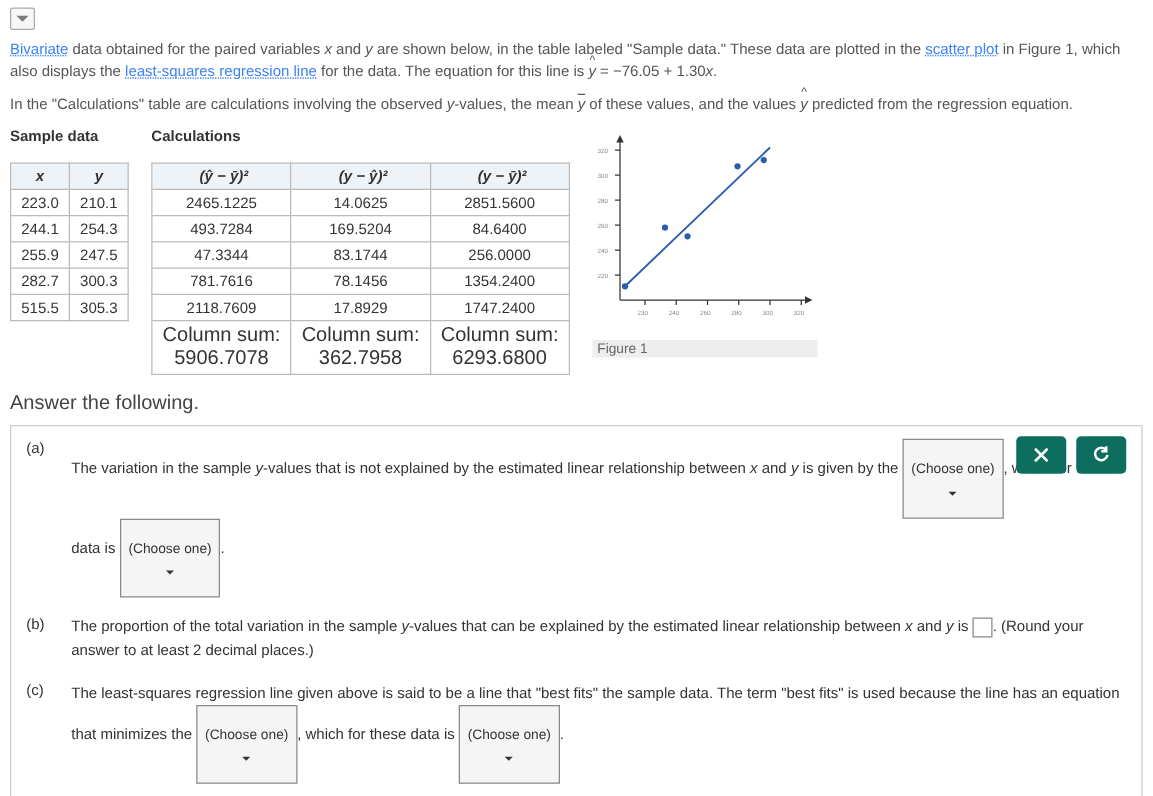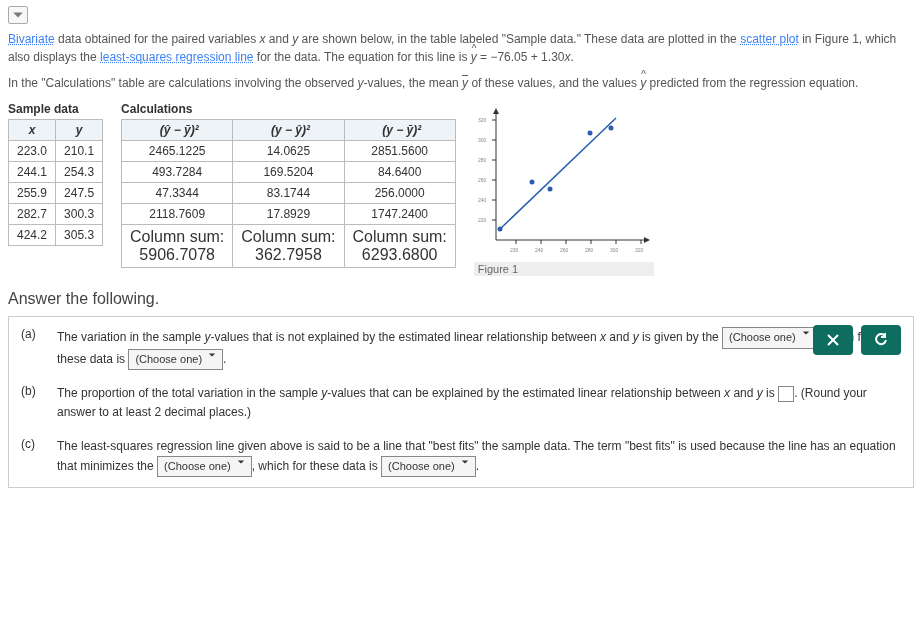--- a/index.html
+++ b/index.html
@@ -22,34 +22,34 @@
   .intro .link { color: #3b82f6; text-decoration: underline dotted; cursor: pointer; }
   .ital { font-style: italic; }
   .hat { position: relative; }
   .hat::after { content: "^"; position: absolute; left: 0; right: 0; top: -9px; text-align: center; font-size: 10px; }
   .bar { text-decoration: overline; }
 
   .content-row { display: flex; gap: 18px; margin-top: 10px; align-items: flex-start; }
   table { border-collapse: collapse; background: #fff; }
   th, td { border: 1px solid #bbb; padding: 3px 8px; text-align: center; font-size: 12px; }
   th { background: #eef3f7; font-weight: bold; }
-  .tbl-title { font-weight: bold; font-size: 12px; margin-bottom: 3px; color:#333;}
+  .tbl-title { font-weight: bold; font-size: 12px; margin-bottom: 14px; color:#333;}
   .calc-table th { font-style: italic; padding-left: 12px; }
   .calc-table .sum-row td { font-size: 16px; }
   .chart-box { width: 180px; }
-  .chart-caption { font-size: 11px; color: #666; margin-top: 2px; background: #eee; padding:1px 4px;}
+  .chart-caption { font-size: 11px; color: #666; margin-top: 12px; background: #eee; padding:1px 4px;}
   
   .answer-heading { margin: 14px 0 8px; font-size: 16px; color:#444;}
   .qa-box { border: 1px solid #ccc; padding: 10px 12px; position: relative; }
   .qa-row { display: flex; gap: 10px; margin-bottom: 14px; font-size: 12px; }
   .qa-label { width: 26px; }
   .qa-text { flex: 1; line-height: 1.6; }
   .dropdown {
-    display: inline-flex; align-items: flex-start; border: 1px solid #888;
-    background: #f5f5f5; padding: 1px 6px; font-size: 11px; cursor: pointer; gap:6px;
+    display: inline-flex; align-items: center; border: 1px solid #888;
+    background: #f5f5f5; padding: 15px 6px; font-size: 11px; cursor: pointer; gap:6px;flex-direction:column;
   }
   .dropdown svg { width: 8px; height: 8px; fill: #333; }
   .input-box {
     display: inline-block; width: 16px; height: 16px; border: 1px solid #888;
     background: #fff; vertical-align: middle;
   }
   .action-btns { position: absolute; right: 12px; top: 8px; display: flex; gap: 8px; }
   .act-btn { width: 40px; height: 30px; background: #0d6e5f; border-radius: 4px;
     display: flex; align-items: center; justify-content: center; color: #fff; cursor: pointer; }
   .act-btn svg { width: 16px; height: 16px; stroke: #fff; stroke-width: 2; fill: none; }
@@ -95,21 +95,21 @@
           </tr>
       <tr>
             <td>255.9</td>
             <td>247.5</td>
           </tr>
       <tr>
             <td>282.7</td>
             <td>300.3</td>
           </tr>
       <tr>
-            <td>424.2</td>
+            <td>515.5</td>
             <td>305.3</td>
           </tr>
     </tbody>
       </table>
   </div>
 
   <div>
     <div class="tbl-title">Calculations</div>
     <table class="calc-table">
       <tbody>
@@ -125,20 +125,25 @@
           </tr>
       <tr>
             <td>493.7284</td>
             <td>169.5204</td>
             <td>84.6400</td>
           </tr>
       <tr>
             <td>47.3344</td>
             <td>83.1744</td>
             <td>256.0000</td>
+          </tr>
+      <tr>
+            <td>781.7616</td>
+            <td>78.1456</td>
+            <td>1354.2400</td>
           </tr>
       <tr>
             <td>2118.7609</td>
             <td>17.8929</td>
             <td>1747.2400</td>
           </tr>
       <tr class="sum-row">
         <td><span>Column sum:</span><br><span>5906.7078</span></td>
         <td><span>Column sum:</span><br><span>362.7958</span></td>
         <td><span>Column sum:</span><br><span>6293.6800</span></td>

